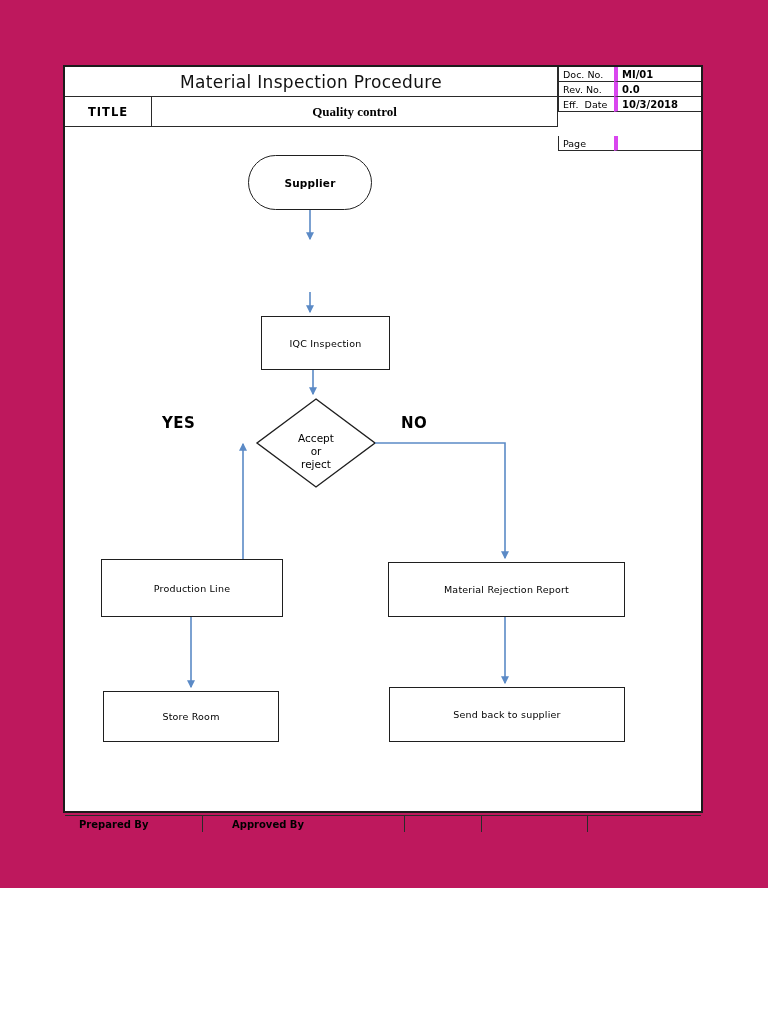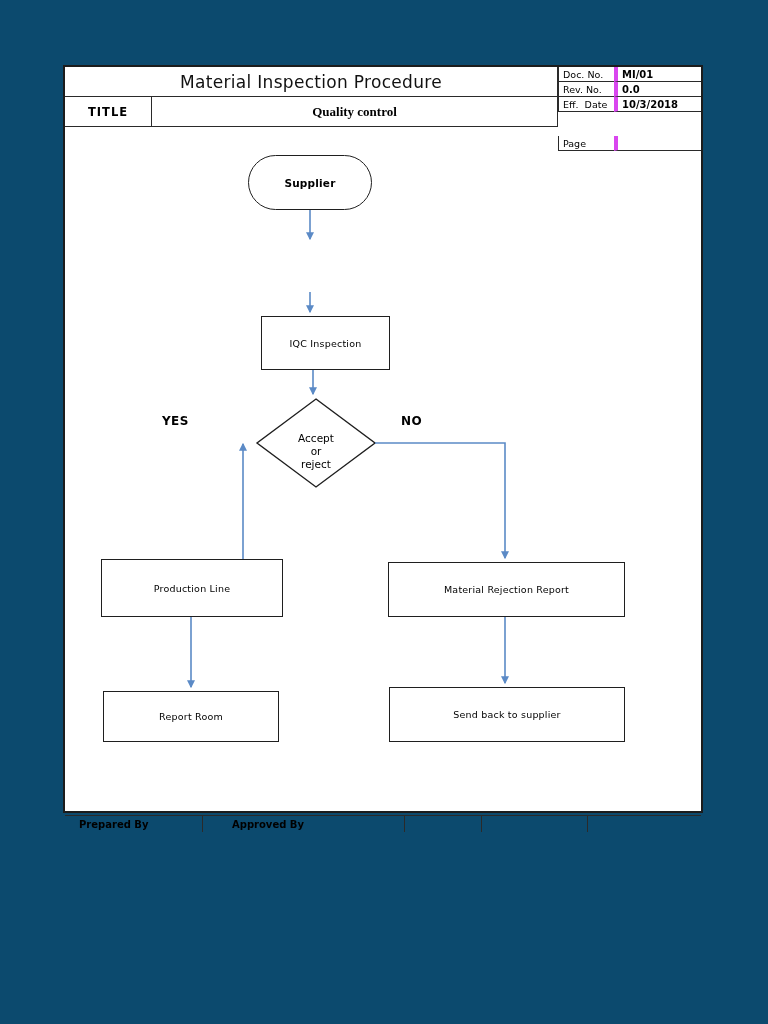--- a/index.html
+++ b/index.html
@@ -1,17 +1,17 @@
 <!DOCTYPE html>
 <html><head>
 <meta charset="utf-8">
 <style>
   html,body { margin:0; padding:0; background:#ffffff; }
   .page {
-    position:relative; width:768px; height:1024px; background:#0c4a6e;
+    position:relative; width:768px; height:888px; background:#be185d;
     font-family:"DejaVu Sans", sans-serif; color:#000;
   }
   .doc-table {
     position:absolute; left:63px; top:65px; width:640px; height:748px;
     border:2px solid #1c1c1c; box-sizing:border-box; background:#fff;
   }
   .cell { position:absolute; box-sizing:border-box; display:flex; align-items:center; }
 
   .title-cell { left:0; top:0; width:493px; height:30px;
     border-right:1px solid #2a2a2a; border-bottom:1px solid #2a2a2a; justify-content:center; }
@@ -45,21 +45,21 @@
   .node-iqc { left:184px; top:249px; width:129px; height:54px;margin-left:12px; }
   .node-production { left:36px; top:492px; width:182px; height:58px; }
   .node-store { left:38px; top:624px; width:176px; height:51px; }
   .node-rejection { left:323px; top:495px; width:237px; height:55px; }
   .node-sendback { left:324px; top:620px; width:236px; height:55px; }
 
   .decision-text { position:absolute; left:201px; top:356px; width:100px; text-align:center;
     font-size:10.5px; line-height:13px; background:transparent;margin-top:9px; }
   .decision-text span { display:block; }
 
-  .branch-label { position:absolute; font-size:12px; font-weight:600; letter-spacing:.4px; }
+  .branch-label { position:absolute; font-size:15px; font-weight:600; letter-spacing:.4px; }
   .label-yes { left:97px; top:347px; }
   .label-no { left:336px; top:347px; }
 
   .footer-row { position:absolute; left:0; top:748px; width:636px; height:16px;
     border-top:1px solid #2a2a2a; display:flex; }
   .fcell { box-sizing:border-box; border-right:1px solid #2a2a2a; height:100%;
     display:flex; align-items:center; font-size:10px; font-weight:bold; }
   .fcell:last-child { border-right:none; }
   .fc1 { width:138px; padding-left:14px; }
   .fc2 { width:202px; padding-left:29px; }
@@ -119,21 +119,21 @@
       <span>reject</span>
     </div>
 
     <span class="branch-label label-yes">YES</span>
     <span class="branch-label label-no">NO</span>
 
     <div class="node node-production">
       <span>Production Line</span>
     </div>
     <div class="node node-store">
-      <span>Report Room</span>
+      <span>Store Room</span>
     </div>
     <div class="node node-rejection">
       <span>Material Rejection Report</span>
     </div>
     <div class="node node-sendback">
       <span>Send back to supplier</span>
     </div>
 
     <div class="footer-row">
       <div class="fcell fc1">

